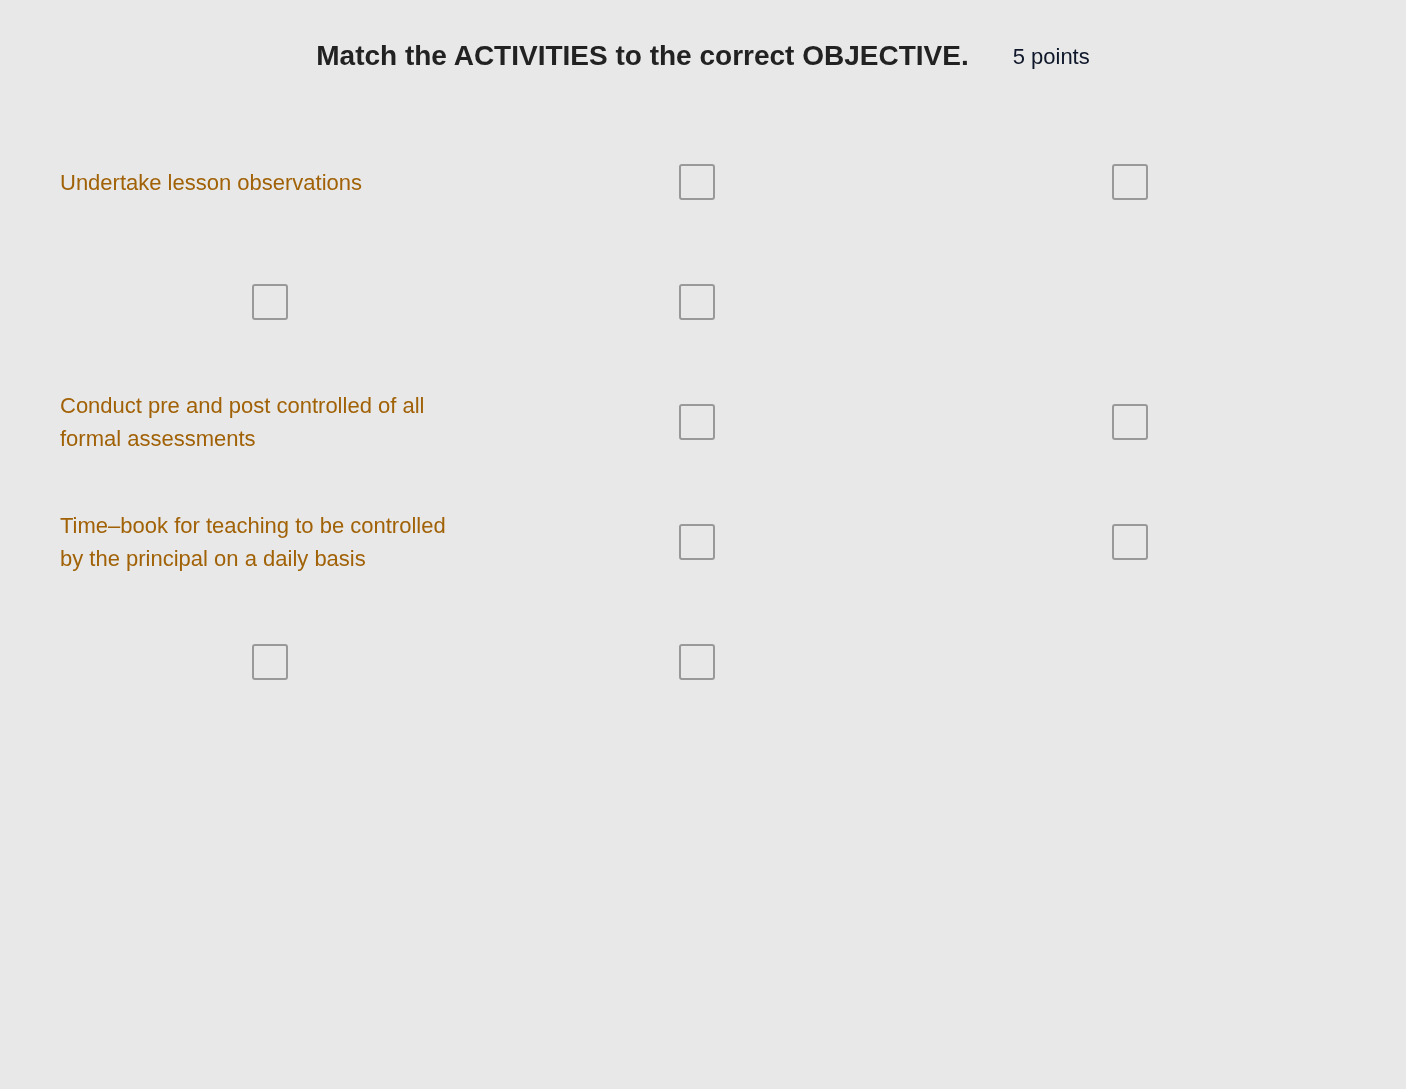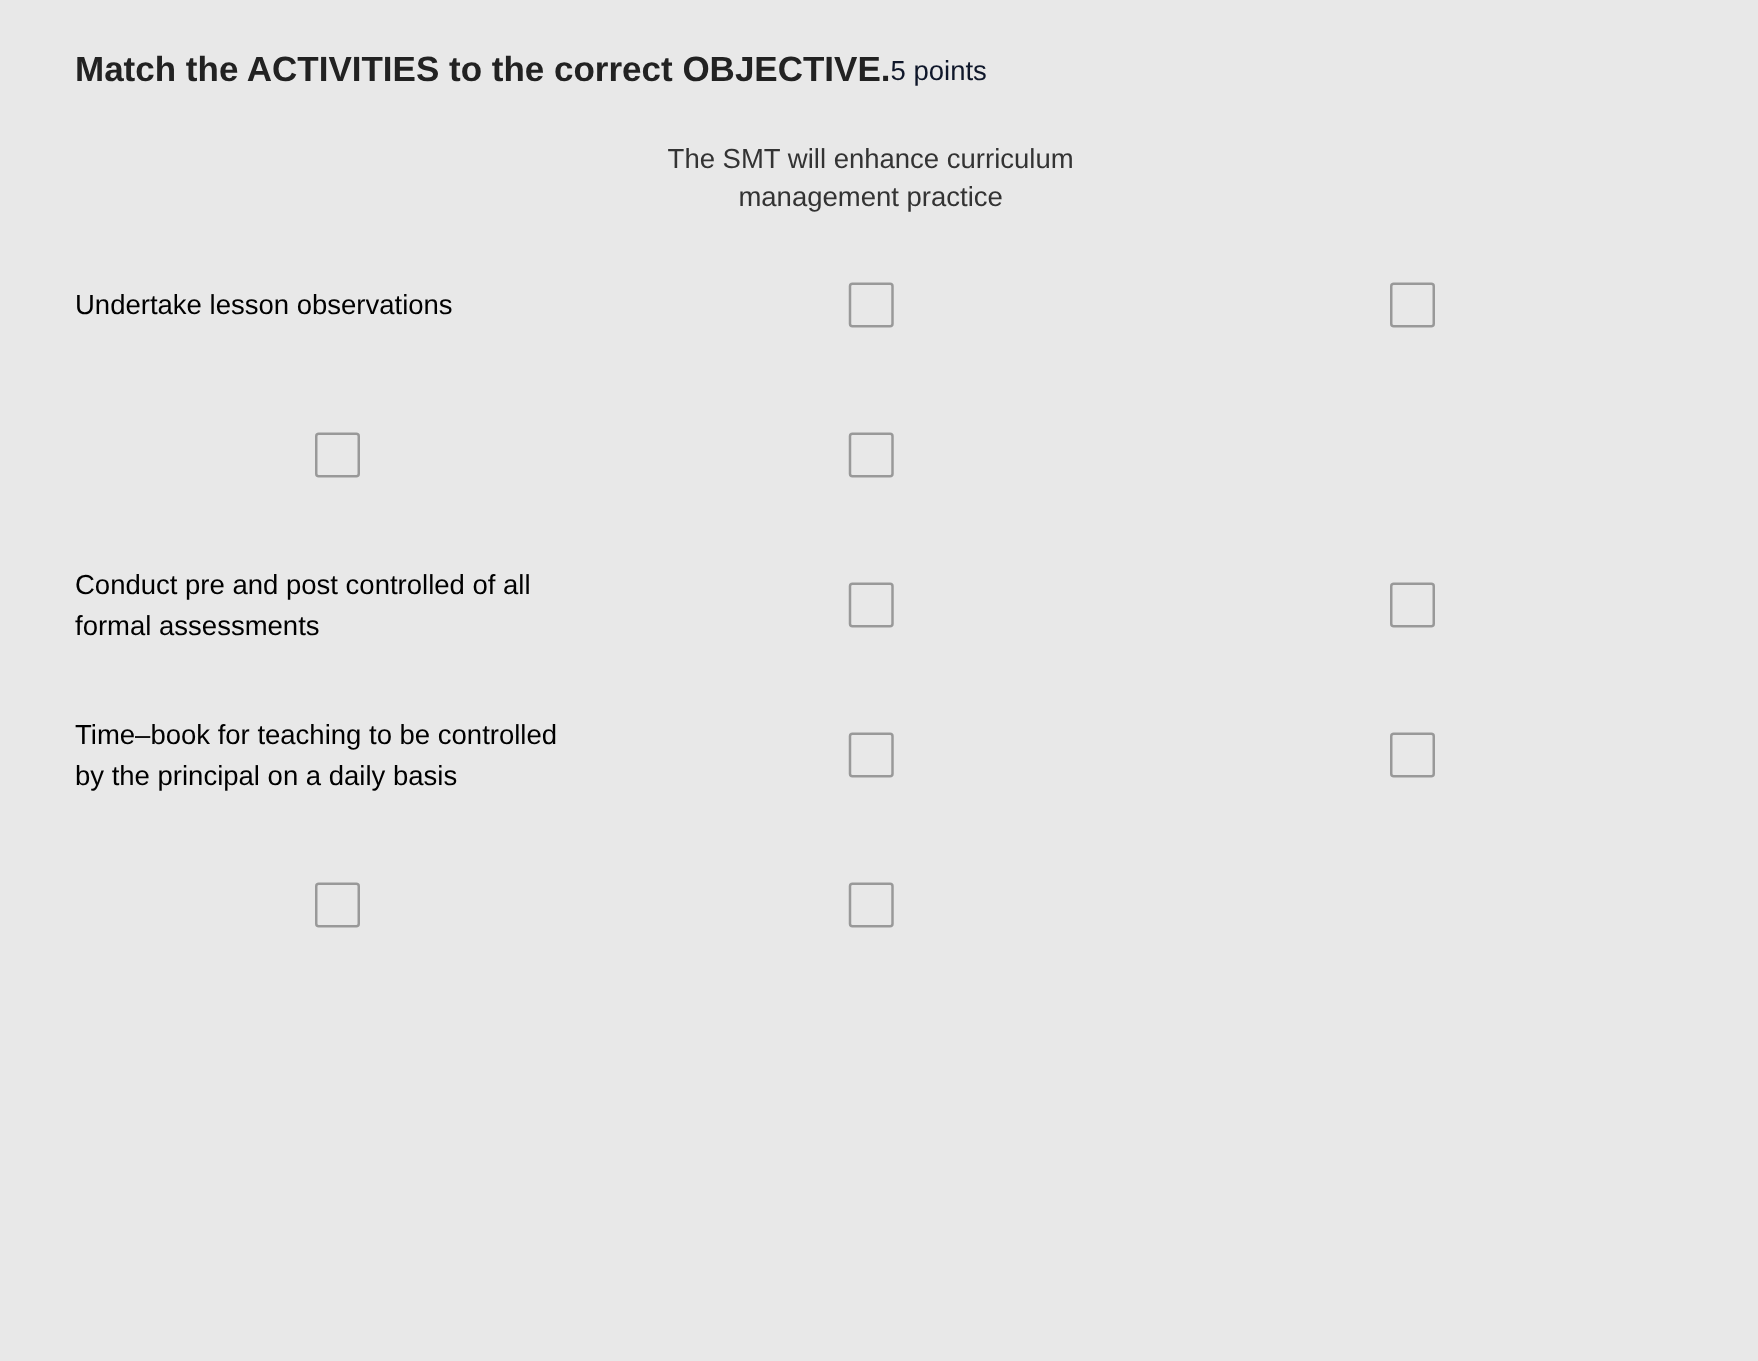--- a/index.html
+++ b/index.html
@@ -12,23 +12,24 @@
       width: 1406px;
       min-height: 1089px;
       background-color: #e8e8e8;
       font-family: Arial, sans-serif;
       color: #333;
       padding: 40px 60px;
     }
 
     .question-header {
       display: flex;
-      justify-content: flex-start;
+      justify-content: center;
       align-items: flex-start;
       margin-bottom: 40px;
+      gap: 44px;
     }
 
     .question-title {
       font-size: 28px;
       font-weight: 600;
       color: #222;
     }
 
     .points-label {
       font-size: 22px;
@@ -57,21 +58,21 @@
     .activity-row {
       display: grid;
       grid-template-columns: 420px 1fr 1fr;
       margin-bottom: 40px;
       align-items: center;
       min-height: 80px;
     }
 
     .activity-label {
       font-size: 22px;
-      color: #000000;
+      color: #a16207;
       line-height: 1.5;
       padding-right: 20px;
     }
 
     .checkbox-cell {
       display: flex;
       justify-content: center;
       align-items: center;
     }
 
@@ -90,21 +91,20 @@
 <body>
 
 <div class="question-header">
   <div class="question-title">Match the ACTIVITIES to the correct OBJECTIVE.</div>
   <div class="points-label">5 points</div>
 </div>
 
 <div>
   <div class="header-row">
     <div class="header-cell"></div>
-    <div class="header-cell">The SMT will enhance curriculum management practice</div>
   </div>
 
   <div id="activities-container">
       <div class="activity-row">
         <div class="activity-label">Undertake lesson observations</div>
         <div class="checkbox-cell">
           <input type="checkbox" class="checkbox-box" style="">
         </div>
         <div class="checkbox-cell">
           <input type="checkbox" class="checkbox-box" style="">

